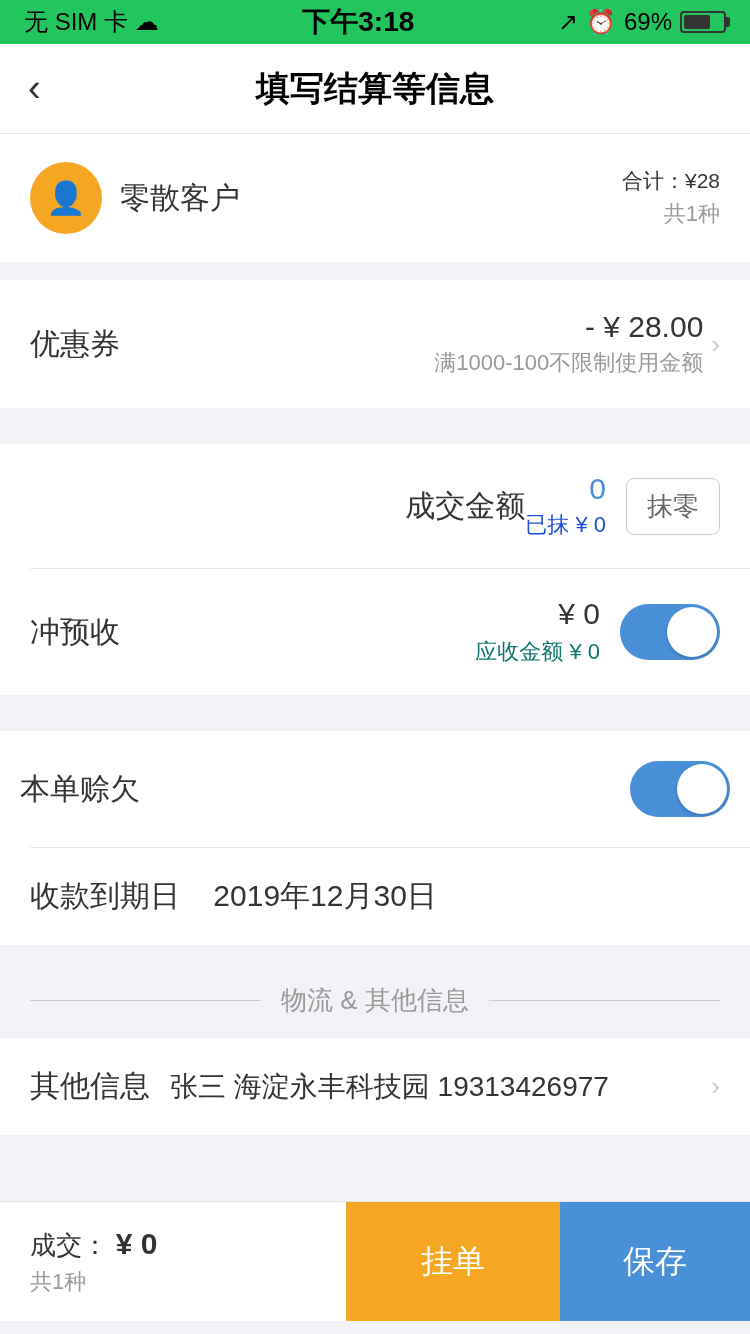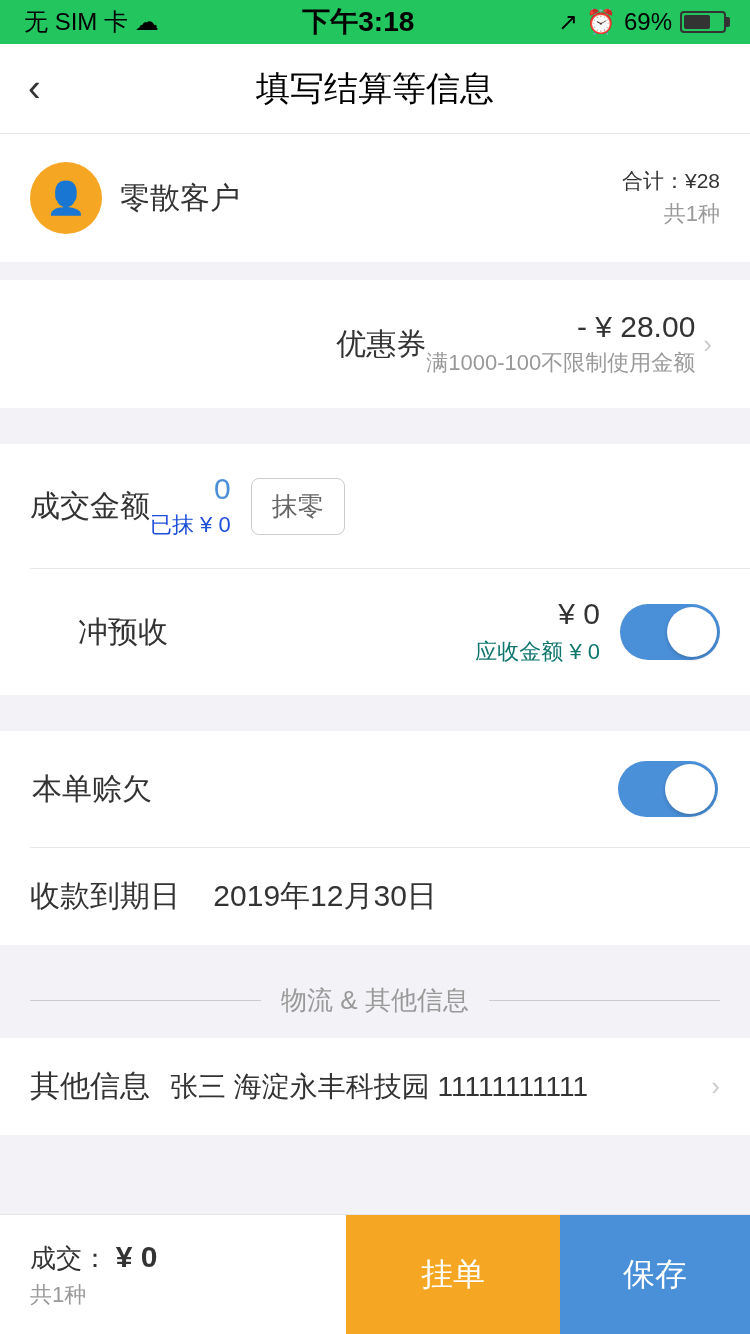--- a/index.html
+++ b/index.html
@@ -60,21 +60,21 @@
     }
     .nav-back {
       position: absolute;
       left: 28px;
       font-size: 38px;
       color: #333;
       cursor: pointer;
     }
     .nav-title {
       font-size: 34px;
-      font-weight: 400;
+      font-weight: 700;
       color: #000;
     }
 
     
     .content {
       background: #f2f2f7;
       flex: 1;
     }
 
     
@@ -109,39 +109,39 @@
     
     .divider {
       height: 1px; background: #e8e8e8;
       margin-left: 30px;
     }
 
     
     .coupon-row {
       display: flex;
       align-items: center;
-      justify-content: flex-end;
-      padding: 30px 38px;
+      justify-content: space-between;
+      padding: 30px 30px;
       background: #fff;
       cursor: pointer;
     }
     .coupon-label { font-size: 30px; color: #333; }
     .coupon-right { display: flex; align-items: center; gap: 8px; }
     .coupon-discount { font-size: 30px; color: #333; font-weight: 500; text-align: right; }
     .coupon-desc { font-size: 22px; color: #999; margin-top: 4px; }
     .chevron { font-size: 26px; color: #ccc; }
 
     
     .section-gap { height: 18px; background: #f2f2f7; }
 
     
     .form-row {
       display: flex;
       align-items: center;
-      justify-content: flex-start;
+      justify-content: flex-end;
       padding: 28px 30px;
       background: #fff;
       min-height: 80px;
     }
     .form-label { font-size: 30px; color: #333; }
     .form-right { display: flex; align-items: center; gap: 20px; }
     .form-value { font-size: 30px; color: #4a90d9; font-weight: 500; }
     .form-value-black { font-size: 30px; color: #333; font-weight: 500; }
     .form-sub { font-size: 22px; color: #1d4ed8; margin-top: 4px; text-align: right; }
 
@@ -172,34 +172,33 @@
       border-radius: 50%;
       position: absolute;
       top: 3px; right: 3px;
       box-shadow: 0 2px 4px rgba(0,0,0,0.2);
     }
 
     
     .precharge-row {
       padding: 28px 30px;
       background: #fff;
-      margin-left: 48px;
     }
     .precharge-top {
       display: flex; align-items: center; justify-content: space-between;
     }
     .precharge-values {
       display: flex; align-items: center; gap: 20px;
     }
     .precharge-sub { font-size: 22px; color: #0f766e; margin-top: 6px; text-align: right; }
 
     
     .owe-section {
       background: #fff;
-      padding: 30px 32px;
+      padding: 30px 20px;
       display: flex;
       align-items: center;
       justify-content: space-between;
     }
     .owe-label { font-size: 30px; color: #333; }
 
     
     .due-date-row {
       padding: 28px 30px;
       background: #fff;
@@ -225,21 +224,21 @@
       cursor: pointer;
     }
     .address-label { font-size: 30px; color: #333; min-width: 120px; }
     .address-value { font-size: 28px; color: #333; flex: 1; margin-left: 20px; }
     .address-chevron { font-size: 26px; color: #ccc; margin-left: 10px; }
 
     
     .bottom-spacer { height: 200px; }
     .bottom-bar {
       position: fixed;
-      bottom: 0;
+      bottom: 13px;
       width: 750px;
       height: 120px;
       background: #fff;
       display: flex;
       align-items: stretch;
       border-top: 1px solid #e5e5e5;
     }
     .bottom-info {
       flex: 1;
       display: flex;
@@ -383,21 +382,21 @@
 
   <div class="logistics-sep">
     <div class="logistics-line"></div>
     <span class="logistics-label">物流 &amp; 其他信息</span>
     <div class="logistics-line"></div>
   </div>
 
   <div class="section">
     <div class="address-row">
       <span class="address-label">其他信息</span>
-      <span class="address-value">张三 海淀永丰科技园 11111111111</span>
+      <span class="address-value">张三 海淀永丰科技园 19313426977</span>
       <span class="address-chevron">›</span>
     </div>
   </div>
 
   <div class="bottom-spacer"></div>
 </div>
 
 <div class="bottom-bar">
   <div class="bottom-info">
     <div>

